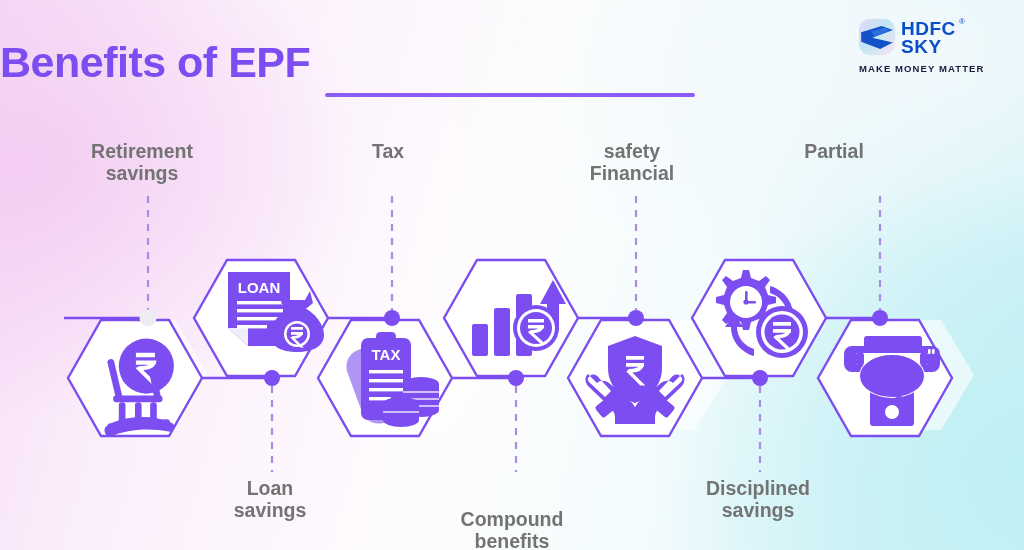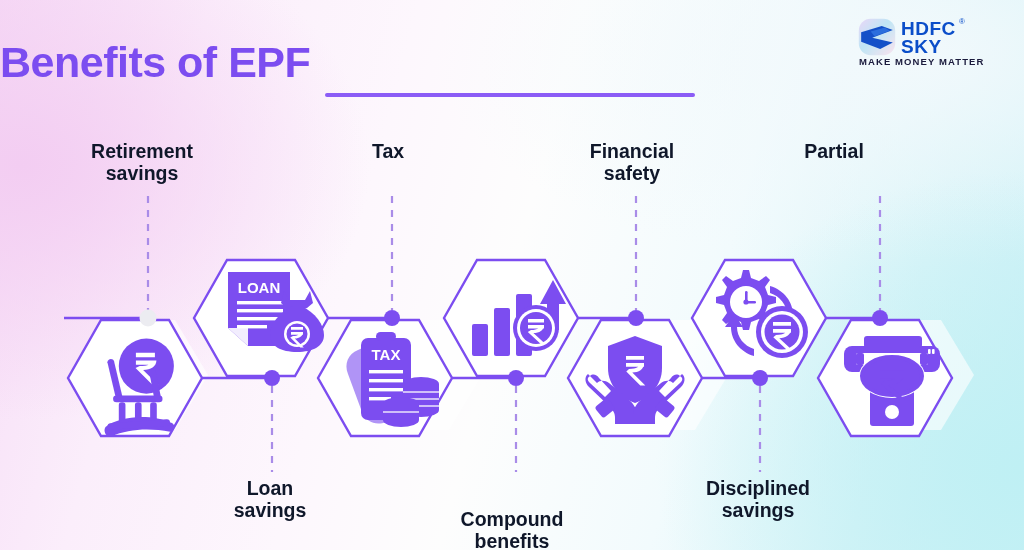--- a/index.html
+++ b/index.html
@@ -27,27 +27,27 @@
   .logo { position:absolute; right:26px; top:18px; width:140px; height:62px; }
   .logo-row { display:flex; align-items:flex-end; gap:5px; }
   .logo-mark { width:38px; height:38px; flex:none; }
   .logo-wordmark { position:relative; }
   .logo-word {
     font-size:19px; font-weight:bold; color:#0b4ec9; line-height:0.96;
     letter-spacing:0.5px;
   }
   .logo-reg { position:absolute; right:-9px; top:-3px; font-size:8px; color:#0b4ec9; }
   .logo-tag {
-    margin-left:1px; font-size:9.5px; font-weight:bold;
+    margin-top:7px; margin-left:1px; font-size:9.5px; font-weight:bold;
     letter-spacing:1.1px; color:#1a1a3c;
   }
 
   
   .lbl {
-    position:absolute; text-align:center; color:#0f172a;
+    position:absolute; text-align:center; color:#737373;
     font-size:19.5px; font-weight:bold; line-height:1.12; width:200px;
   }
   .lbl span { display:block; }
 
   
   svg.board { position:absolute; left:0; top:0; width:1024px; height:550px; }
   .hex-fill { fill:#ffffff; stroke:#7c4df0; stroke-width:2.4; }
   .hex-shadow { fill:#ffffff; opacity:0.62; }
   .conn { stroke:#7c4df0; stroke-width:2.4; fill:none; }
   .dash { stroke:#a98ce8; stroke-width:2.2; stroke-dasharray:7 7; fill:none; }
@@ -89,22 +89,22 @@
   </div>
 
   <div class="lbl" style="left:42px;  top:141px;">
     <span>Retirement</span>
     <span>savings</span>
   </div>
   <div class="lbl" style="left:288px; top:141px;">
     <span>Tax</span>
   </div>
   <div class="lbl" style="left:532px; top:141px;">
+    <span>safety</span>
     <span>Financial</span>
-    <span>safety</span>
   </div>
   <div class="lbl" style="left:734px; top:141px;">
     <span>Partial</span>
   </div>
 
   <div class="lbl" style="left:170px; top:478px;">
     <span>Loan</span>
     <span>savings</span>
   </div>
   <div class="lbl" style="left:412px; top:462px;margin-top:47px;">

